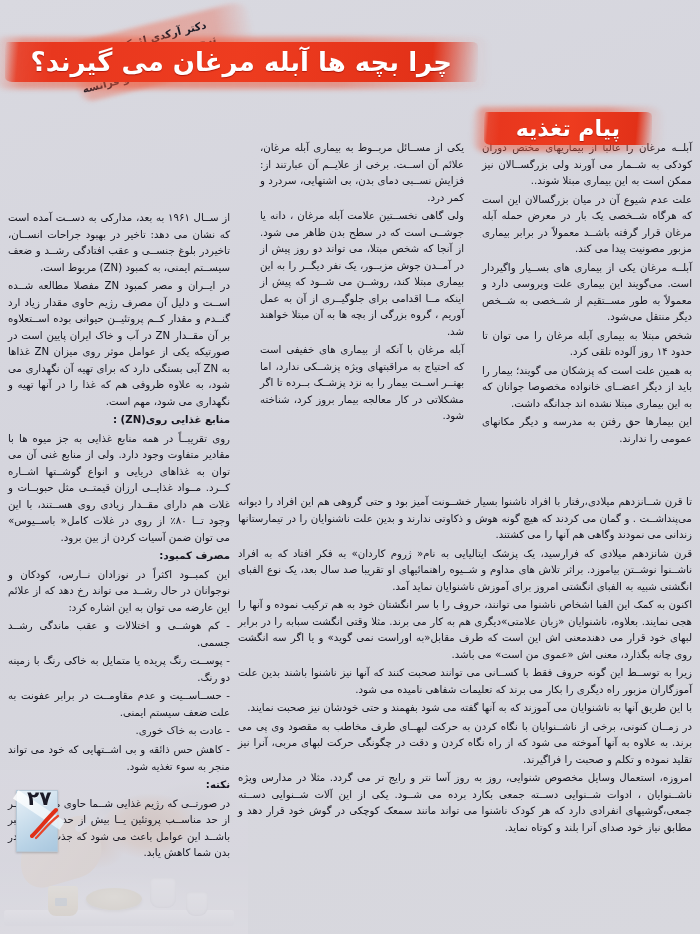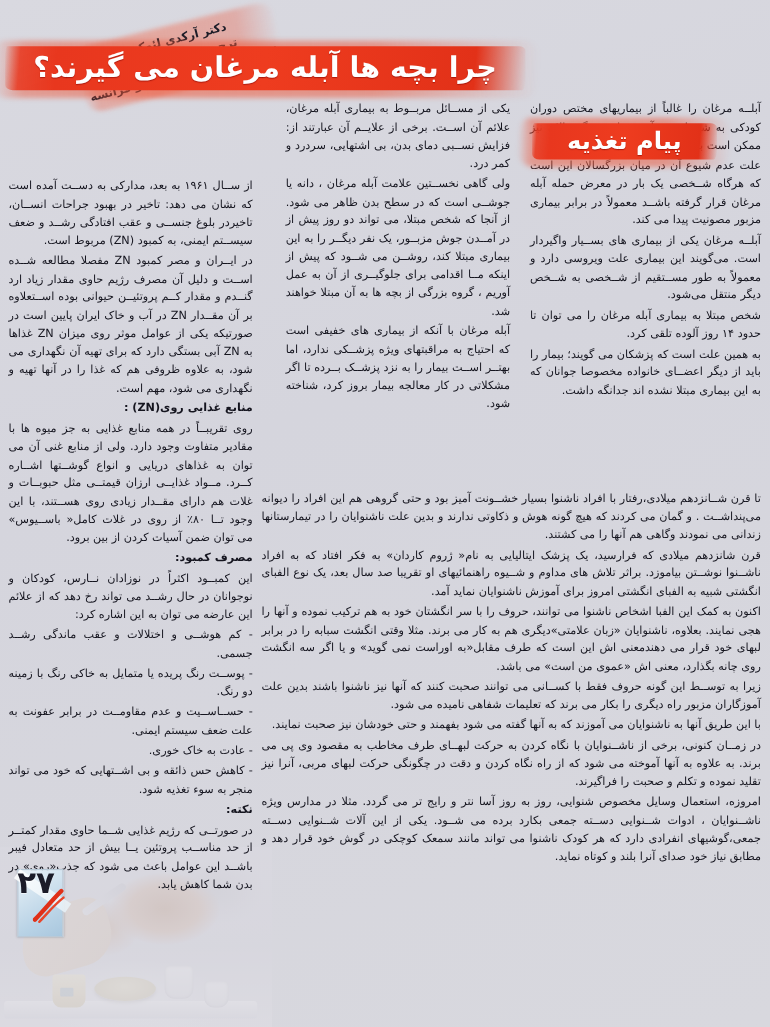--- a/index.html
+++ b/index.html
@@ -126,25 +126,25 @@
     opacity:.85;
   }
   .pagenum-swoosh {
     position: absolute;
     left: 14px; top: 16px;
     width: 30px; height: 34px;
     z-index: 2;
   }
   .pagenum-digits {
     position: absolute;
-    left: 0;
+    left: 11px;
     top: -4px;
     z-index: 3;
     font-family: "DejaVu Sans", sans-serif;
-    font-size: 28px;
+    font-size: 20px;
     font-weight: bold;
     color: #1b1b28;
     letter-spacing: -1px;
     text-shadow: 0 1px 0 rgba(255,255,255,.6);
   }
 
   
   .brush {
     position: relative;
     display: inline-block;
@@ -231,20 +231,21 @@
   .byline .line { display:block; }
 
   
   .col {
     position: absolute;
     direction: rtl;
     text-align: justify;
     color: #15151f;
     font-size: 10.2px;
     line-height: 1.62;
+    margin-top: 48px;
   }
   .col p { margin: 0 0 2px 0; }
 
   
   #col-cp-right { right: 8px;  top: 92px; width: 210px; }
   #col-cp-mid   { right: 236px; top: 92px; width: 204px; }
   #col-zn       { right: 470px; top: 160px; width: 222px; }
 
   
   #col-deaf { right: 8px; top: 446px; width: 454px; }
@@ -300,20 +301,21 @@
     <span class="brush">چرا بچه ها آبله مرغان می گیرند؟</span>
   </div>
 
 
   <div class="col" id="col-cp-right">
     <p>آبلــه مرغان را غالباً از بیماریهای مختص دوران کودکی به شــمار می آورند ولی بزرگســالان نیز ممکن است به این بیماری مبتلا شوند..</p>
     <p>علت عدم شیوع آن در میان بزرگسالان این است که هرگاه شــخصی یک بار در معرض حمله آبله مرغان قرار گرفته باشــد معمولاً در برابر بیماری مزبور مصونیت پیدا می کند.</p>
     <p>آبلــه مرغان یکی از بیماری های بســیار واگیردار است. می‌گویند این بیماری علت ویروسی دارد و معمولاً به طور مســتقیم از شــخصی به شــخص دیگر منتقل می‌شود.</p>
     <p>شخص مبتلا به بیماری آبله مرغان را می توان تا حدود ۱۴ روز آلوده تلقی کرد.</p>
     <p>به همین علت است که پزشکان می گویند؛ بیمار را باید از دیگر اعضــای خانواده مخصوصا جوانان که به این بیماری مبتلا نشده اند جدانگه داشت.</p>
+    <p>این بیمارها حق رفتن به مدرسه و دیگر مکانهای عمومی را ندارند.</p>
   </div>
 
   <div class="col" id="col-cp-mid">
     <p>یکی از مســائل مربــوط به بیماری آبله مرغان، علائم آن اســت. برخی از علایــم آن عبارتند از: فزایش نســبی دمای بدن، بی اشتهایی، سردرد و کمر درد.</p>
     <p>ولی گاهی نخســتین علامت آبله مرغان ، دانه یا جوشــی است که در سطح بدن ظاهر می شود. از آنجا که شخص مبتلا، می تواند دو روز پیش از در آمــدن جوش مزبــور، یک نفر دیگــر را به این بیماری مبتلا کند، روشــن می شــود که پیش از اینکه مــا اقدامی برای جلوگیــری از آن به عمل آوریم ، گروه بزرگی از بچه ها به آن مبتلا خواهند شد.</p>
     <p>آبله مرغان با آنکه از بیماری های خفیفی است که احتیاج به مراقبتهای ویژه پزشــکی ندارد، اما بهتــر اســت بیمار را به نزد پزشــک بــرده تا اگر مشکلاتی در کار معالجه بیمار بروز کرد، شناخته شود.</p>
   </div>
 
   <div class="col" id="col-zn">
     <span class="zn-title"></span>

